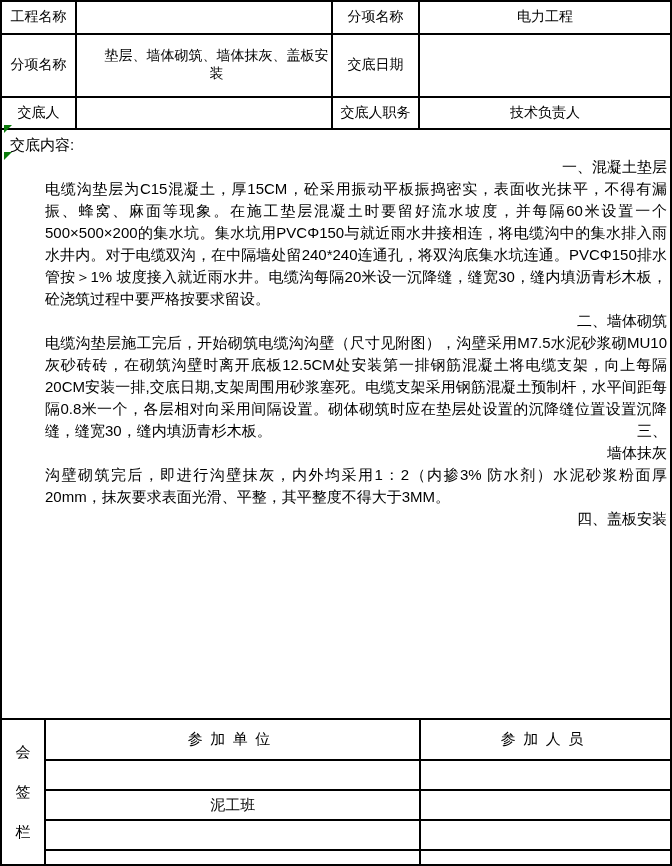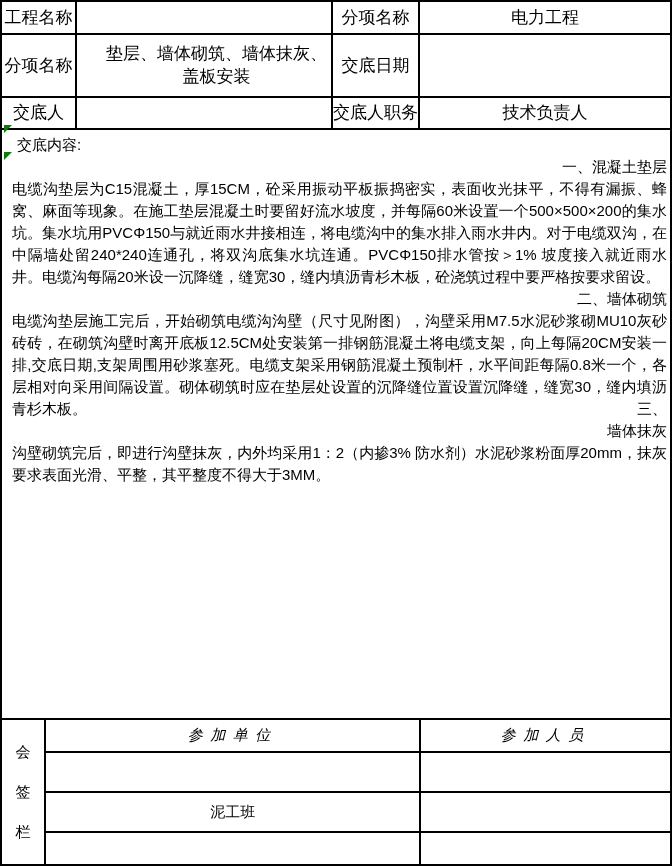--- a/index.html
+++ b/index.html
@@ -17,37 +17,37 @@
   table.head-table {
     width:100%; height:126px;
     border-collapse:collapse;
     table-layout:fixed;
     border:hidden;
   }
   table.head-table td {
     border:2px solid #000;
     text-align:center;
     vertical-align:middle;
-    font-size:17px;
+    font-size:14px;
     margin-left:14px;
   }
   td.small-fit { font-size:13.5px;padding-left:25px; }
   
   .content {
     position:relative;
     height:592px;
     border-top:2px solid #000;
     border-bottom:2px solid #000;
-    padding:4px 3px 0 10px;
+    padding:4px 3px 0 3px;
     font-size:15px;
     line-height:22px;
   }
   .content-label { padding-left:5px; }
   .sec-title { text-align:right; }
-  .sec-body { text-align:justify; }
+  .sec-body { text-align:justify;margin-left:40px; }
   .sec-trailer { float:right; }
   .err-tri {
     position:absolute;
     left:2px;
     width:0; height:0;
     border-top:8px solid #0a7a0a;
     border-right:8px solid transparent;
   }
   .err-tri.t1 { top:123px; }
   .err-tri.t2 { top:150px; }
@@ -68,22 +68,22 @@
     border-collapse:collapse;
     table-layout:fixed;
     border:hidden;
   }
   table.sign-table td {
     border:2px solid #000;
     text-align:center;
     vertical-align:middle;
     font-size:15px;
   }
-  table.sign-table tr.hdr td { height:32px; letter-spacing:0.5em;font-style:italic; }
-  table.sign-table tr.data td { height:40px;border-radius:8px; }
+  table.sign-table tr.hdr td { height:40px; letter-spacing:0.5em; }
+  table.sign-table tr.data td { height:30px;border-radius:8px; }
 </style>
 </head>
 <body>
 
 <div class="page">
 
   <table class="head-table">
     <colgroup>
         <col style="width:74px">
         <col style="width:256px">
@@ -124,20 +124,21 @@
       <div class="sec-title">二、墙体砌筑</div>
       <div class="sec-body"><span>电缆沟垫层施工完后，开始砌筑电缆沟沟壁（尺寸见附图），沟壁采用M7.5水泥砂浆砌MU10灰砂砖砖，在砌筑沟壁时离开底板12.5CM处安装第一排钢筋混凝土将电缆支架，向上每隔20CM安装一排,交底日期,支架周围用砂浆塞死。电缆支架采用钢筋混凝土预制杆，水平间距每隔0.8米一个，各层相对向采用间隔设置。砌体砌筑时应在垫层处设置的沉降缝位置设置沉降缝，缝宽30，缝内填沥青杉木板。</span><span class="sec-trailer">三、</span></div>
     </div>
 
     <div>
       <div class="sec-title">墙体抹灰</div>
       <div class="sec-body"><span>沟壁砌筑完后，即进行沟壁抹灰，内外均采用1：2（内掺3% 防水剂）水泥砂浆粉面厚20mm，抹灰要求表面光滑、平整，其平整度不得大于3MM。</span><span class="sec-trailer"></span></div>
     </div>
 
     <div>
+      <div class="sec-title">四、盖板安装</div>
     </div>
   </div>
 
   <div class="err-tri t1" style="border-top-color: rgb(10, 122, 10);"></div>
   <div class="err-tri t2" style="border-top-color: rgb(10, 122, 10);"></div>
 
   <div class="sign-area">
     <div class="sign-side">
       <span>会</span>
       <span>签</span>

